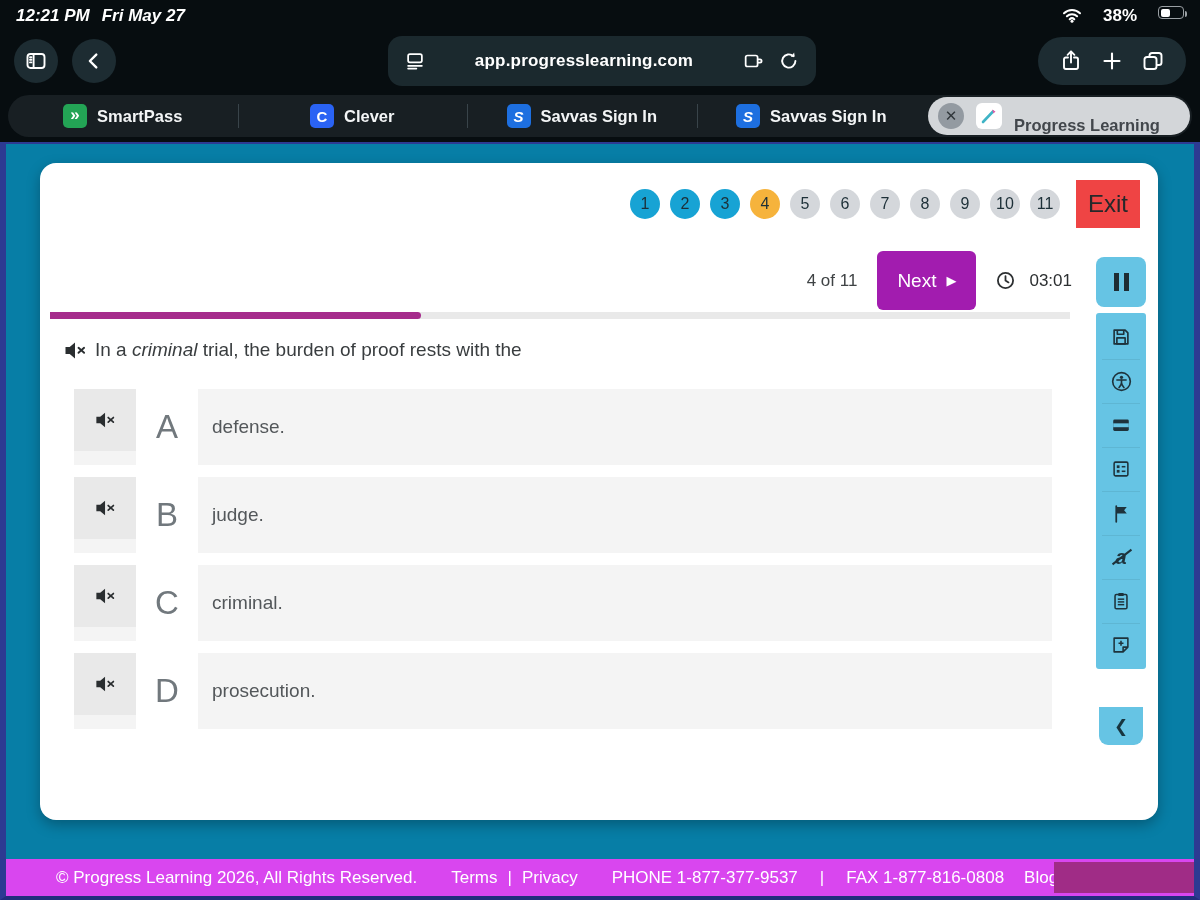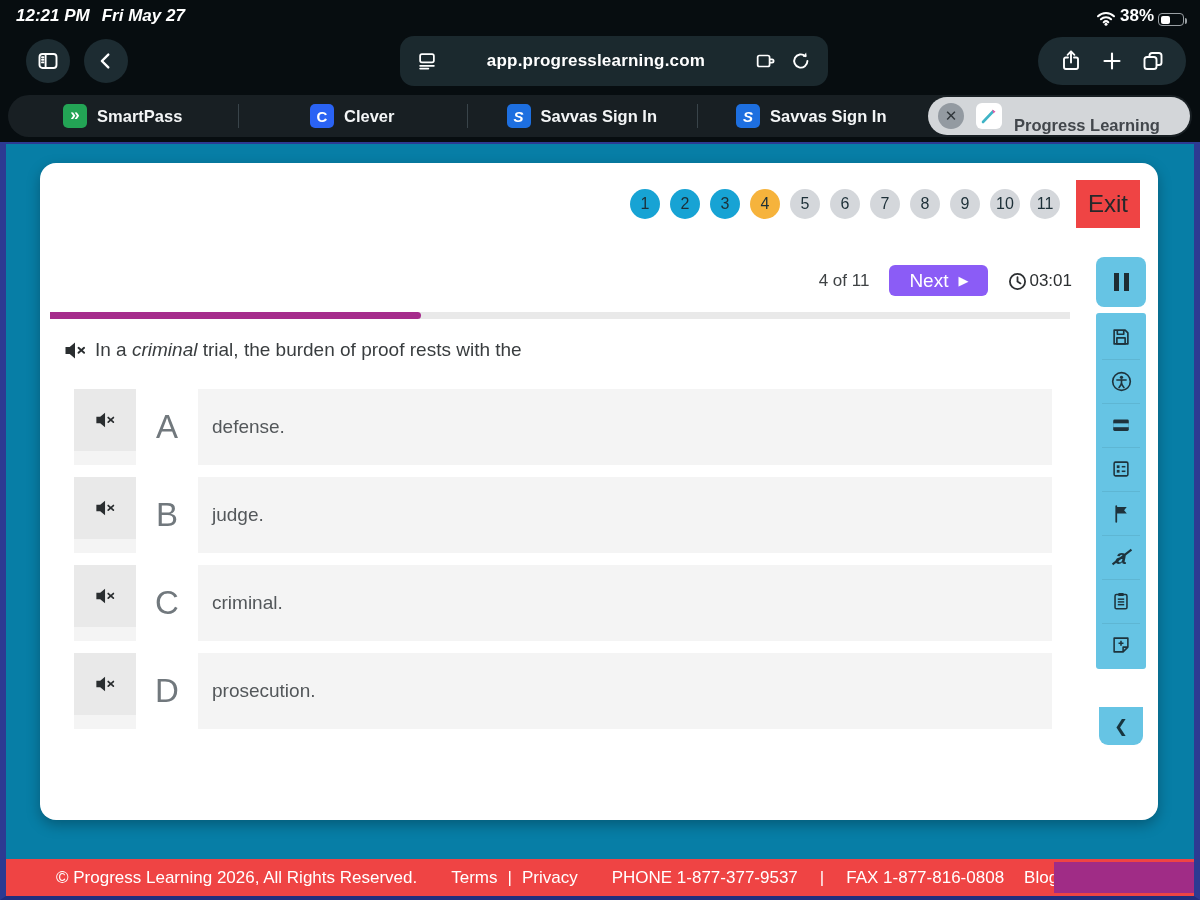--- a/index.html
+++ b/index.html
@@ -4,26 +4,26 @@
 <style>
   html,body{margin:0;padding:0;background:#000;}
   *{box-sizing:border-box;}
   body{font-family:"Liberation Sans","DejaVu Sans",sans-serif;-webkit-font-smoothing:antialiased;}
   #page{position:relative;width:1200px;height:900px;overflow:hidden;background:#070d10;}
 
   
   #chrome{position:absolute;top:0;left:0;width:1200px;height:142px;background:#070d10;}
   #status-bar{position:absolute;top:0;left:0;right:0;height:30px;display:flex;align-items:center;justify-content:space-between;padding:2px 16px 0 16px;color:#fff;font-size:17px;font-weight:bold;}
   #status-left{display:flex;gap:12px;font-style:italic;}
-  #status-right{display:flex;align-items:flex-end;gap:4px;}
+  #status-right{display:flex;align-items:flex-start;gap:21px;}
   .batt{width:26px;height:13px;border:1.5px solid #9aa0a4;border-radius:4px;position:relative;display:inline-block;}
   .batt .lvl{position:absolute;left:1.5px;top:1.5px;bottom:1.5px;width:38%;background:#fff;border-radius:2px;}
   .batt .nub{position:absolute;right:-4px;top:3.5px;width:2.5px;height:6px;background:#9aa0a4;border-radius:0 2px 2px 0;}
 
-  #toolbar{position:absolute;top:30px;left:12px;right:0;height:62px;}
+  #toolbar{position:absolute;top:30px;left:0;right:0;height:62px;}
   .circle-btn{position:absolute;width:44px;height:44px;border-radius:50%;background:#1d2c32;display:flex;align-items:center;justify-content:center;top:9px;}
   #btn-sidebar{left:14px;}
   #btn-back{left:72px;}
   #url-pill{position:absolute;left:388px;top:6px;width:428px;height:50px;border-radius:14px;background:#1b292e;display:flex;align-items:center;padding:0 16px;color:#fff;}
   #url-pill .url{flex:1;text-align:center;font-size:17px;font-weight:bold;letter-spacing:.2px;}
   #actions-pill{position:absolute;right:14px;top:7px;width:148px;height:48px;border-radius:24px;background:#1d2c32;display:flex;align-items:center;justify-content:space-around;padding:0 12px;}
   .chrome-ic{display:flex;align-items:center;justify-content:center;}
 
   
   #tab-bar{position:absolute;left:8px;right:8px;top:95px;height:42px;background:#181f23;border-radius:21px;display:flex;align-items:center;overflow:hidden;}
@@ -51,23 +51,23 @@
   #qnav ul{list-style:none;margin:0;padding:0;display:flex;gap:10px;align-items:center;}
   #qnav li{width:30px;height:30px;border-radius:50%;display:flex;align-items:center;justify-content:center;font-size:16px;color:#1d3038;}
   #qnav li.done{background:#17a3d4;}
   #qnav li.current{background:#f6b33c;}
   #qnav li.todo{background:#d4d7db;}
   #exit-btn{width:64px;height:48px;background:#ef4444;border:none;font-size:24px;color:#26282a;font-family:inherit;display:flex;align-items:center;justify-content:center;}
 
   
   #ctrl-row{position:absolute;top:95px;right:86px;height:45px;display:flex;align-items:center;gap:20px;}
   #pos-label{font-size:17px;color:#3f4345;}
-  #next-btn{height:31px;padding:0 20px;background:#8b5cf6;color:#fff;border:none;border-radius:6px;font-size:19px;font-family:inherit;display:flex;align-items:center;gap:10px;}
+  #next-btn{height:59px;padding:0 20px;background:#a21caf;color:#fff;border:none;border-radius:6px;font-size:19px;font-family:inherit;display:flex;align-items:center;gap:10px;}
   #next-btn .tri{font-size:13px;}
-  #timer{display:flex;align-items:flex-end;gap:2px;font-size:17px;color:#2c2f31;}
+  #timer{display:flex;align-items:center;gap:14px;font-size:17px;color:#2c2f31;}
   #pause-btn{position:absolute;top:94px;right:12px;width:50px;height:50px;border-radius:8px;background:#66c4e4;border:none;display:flex;align-items:center;justify-content:center;gap:5px;}
   #pause-btn i{display:block;width:5px;height:18px;background:#1d2d33;}
 
   
   #pbar{position:absolute;top:149px;left:10px;width:1020px;height:7px;background:#e9e9e9;}
   #pbar .fill{height:100%;width:36.4%;background:#a62c8c;border-radius:0 4px 4px 0;}
 
   
   #question{position:absolute;top:176px;left:24px;display:flex;align-items:center;gap:8px;font-size:19px;color:#393d3f;}
   #question .it{font-style:italic;}
@@ -81,21 +81,21 @@
 
   
   #tools{position:absolute;top:150px;right:12px;width:50px;background:#66c4e4;border-radius:3px;padding:2px 0;}
   .tool{width:100%;height:44px;display:flex;align-items:center;justify-content:center;position:relative;}
   .tool + .tool::before{content:"";position:absolute;top:0;left:6px;right:6px;height:1px;background:rgba(0,0,0,.07);}
   #tools-collapse{position:absolute;top:544px;right:15px;width:44px;height:38px;background:#66c4e4;border-radius:0 0 9px 9px;display:flex;align-items:center;justify-content:center;color:#17353f;font-size:17px;font-weight:bold;}
   .strike-a{position:relative;font-size:20px;font-weight:bold;font-style:italic;color:#1e333c;line-height:1;}
   .strike-a::after{content:"";position:absolute;left:-5px;top:9px;width:24px;height:2px;background:#1e333c;transform:rotate(-38deg);}
 
   
-  #footer{position:relative;height:37px;background:#ef4444;display:flex;align-items:center;padding-left:50px;color:#fff;font-size:17px;gap:10px;white-space:nowrap;}
+  #footer{position:relative;height:37px;background:#d946ef;display:flex;align-items:center;padding-left:50px;color:#fff;font-size:17px;gap:10px;white-space:nowrap;}
   #footer .gap{width:14px;}
   #footer a{color:#fff;text-decoration:none;}
   #mag-block{position:absolute;right:0;top:3px;width:140px;height:31px;background:#a02c86;}
   svg{display:block;}
 </style>
 </head>
 <body>
 
 <div id="page">
 

